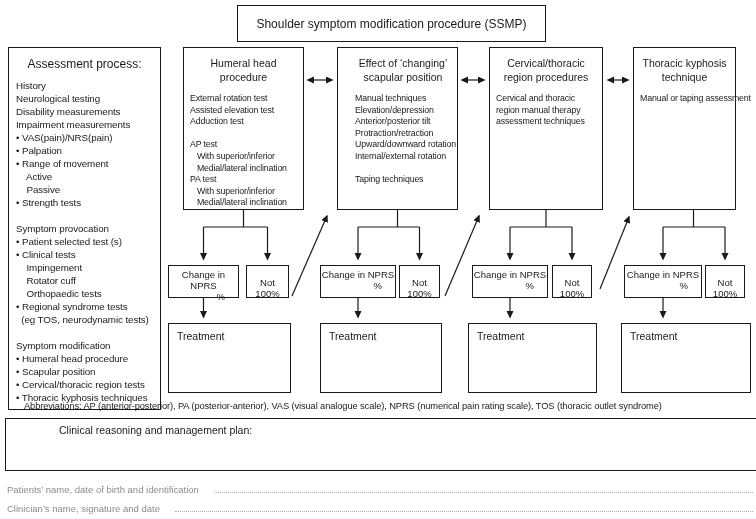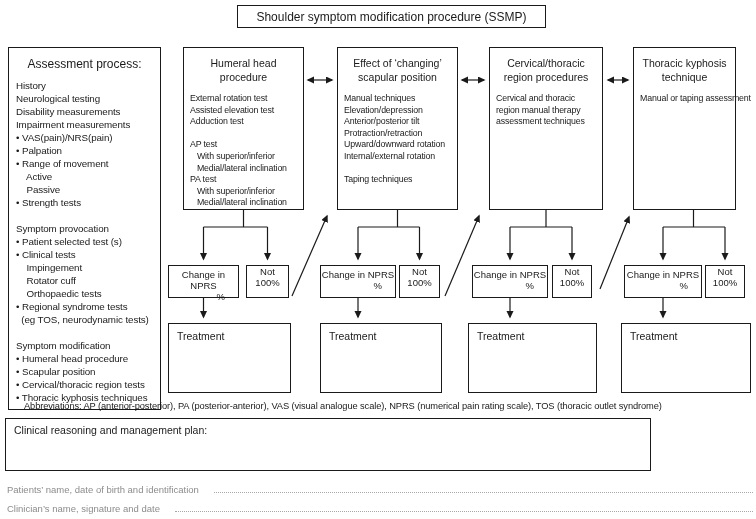--- a/index.html
+++ b/index.html
@@ -1,62 +1,62 @@
 <!DOCTYPE html>
 <html><head>
 <meta charset="utf-8">
 <style>
   html,body{margin:0;padding:0;background:#fff;}
   #page{position:relative;width:756px;height:519px;background:#fff;
         font-family:"Liberation Sans","DejaVu Sans",sans-serif;color:#1a1a1a;overflow:hidden;}
   .box{position:absolute;border:1.5px solid #1a1a1a;background:#fff;box-sizing:border-box;}
 
-  #title-box{left:237px;top:5px;width:309px;height:23px;display:flex;align-items:center;justify-content:center;
+  #title-box{left:237px;top:5px;width:309px;height:37px;display:flex;align-items:center;justify-content:center;
              font-size:12px;border-width:1.6px;}
 
   #assess-box{left:8px;top:47px;width:153px;height:363px;}
   #assess-head{margin-top:9px;text-align:center;font-size:12px;}
   #assess-lines{margin:8px 0 0 7px;font-size:9.8px;line-height:13px;letter-spacing:-0.1px;white-space:pre;}
 
   .proc-box{top:47px;height:163px;}
   #proc1{left:183px;width:121px;}
-  #proc2{left:337px;width:121px;}
+  #proc2{left:337px;width:121px;padding-left:11px;}
   #proc3{left:489px;width:114px;}
   #proc4{left:633px;width:103px;}
   .proc-head{margin-top:9px;text-align:center;font-size:10.5px;line-height:13.5px;white-space:pre-line;}
   .proc-body{margin:9px 0 0 6px;font-size:8.8px;line-height:11.6px;letter-spacing:-0.15px;white-space:pre;}
 
   .chg-box{top:265px;height:33px;font-size:9.5px;}
   #chg1{left:168px;width:71px;}
   #chg2{left:320px;width:76px;}
   #chg3{left:472px;width:76px;}
   #chg4{left:624px;width:78px;}
   .chg-l1{margin-top:3px;text-align:center;}
   .chg-l2{text-align:right;padding-right:13px;}
 
   .not-box{top:265px;height:33px;font-size:9.5px;text-align:center;}
   #not1{left:246px;width:43px;}
   #not2{left:399px;width:41px;}
   #not3{left:552px;width:40px;}
   #not4{left:705px;width:40px;}
-  .not-l1{margin-top:0;}
+  .not-l1{margin-top:11px;}
 
   .treat-box{top:323px;height:70px;font-size:10.5px;}
   .treat-box span{display:inline-block;margin:6px 0 16px 8px;}
   #tr1{left:168px;width:123px;}
   #tr2{left:320px;width:122px;}
   #tr3{left:468px;width:129px;}
   #tr4{left:621px;width:130px;}
 
   #connectors{position:absolute;left:0;top:0;width:756px;height:519px;pointer-events:none;}
   #connectors line{stroke:#1a1a1a;stroke-width:1.2;}
 
   #abbrev{position:absolute;left:24px;top:401px;font-size:9.3px;letter-spacing:-0.1px;}
 
-  #plan-box{left:5px;top:418px;width:646px;height:53px;border-width:1.6px;}
+  #plan-box{left:5px;top:418px;width:752px;height:53px;border-width:1.6px;padding-left:45px;}
   #plan-label{display:inline-block;margin:5px 0 0 8px;font-size:10.5px;}
 
   .footline{position:absolute;left:7px;right:3px;display:flex;align-items:flex-end;
             color:#8c8c8c;font-size:9.5px;white-space:nowrap;gap:12px;}
   #foot-patient{top:484px;}
   #foot-clinician{top:503px;}
   .dots{flex:1;border-bottom:1.3px dotted #a8a8a8;margin:0 0 2px 3px;}
 </style>
 </head>
 <body>

